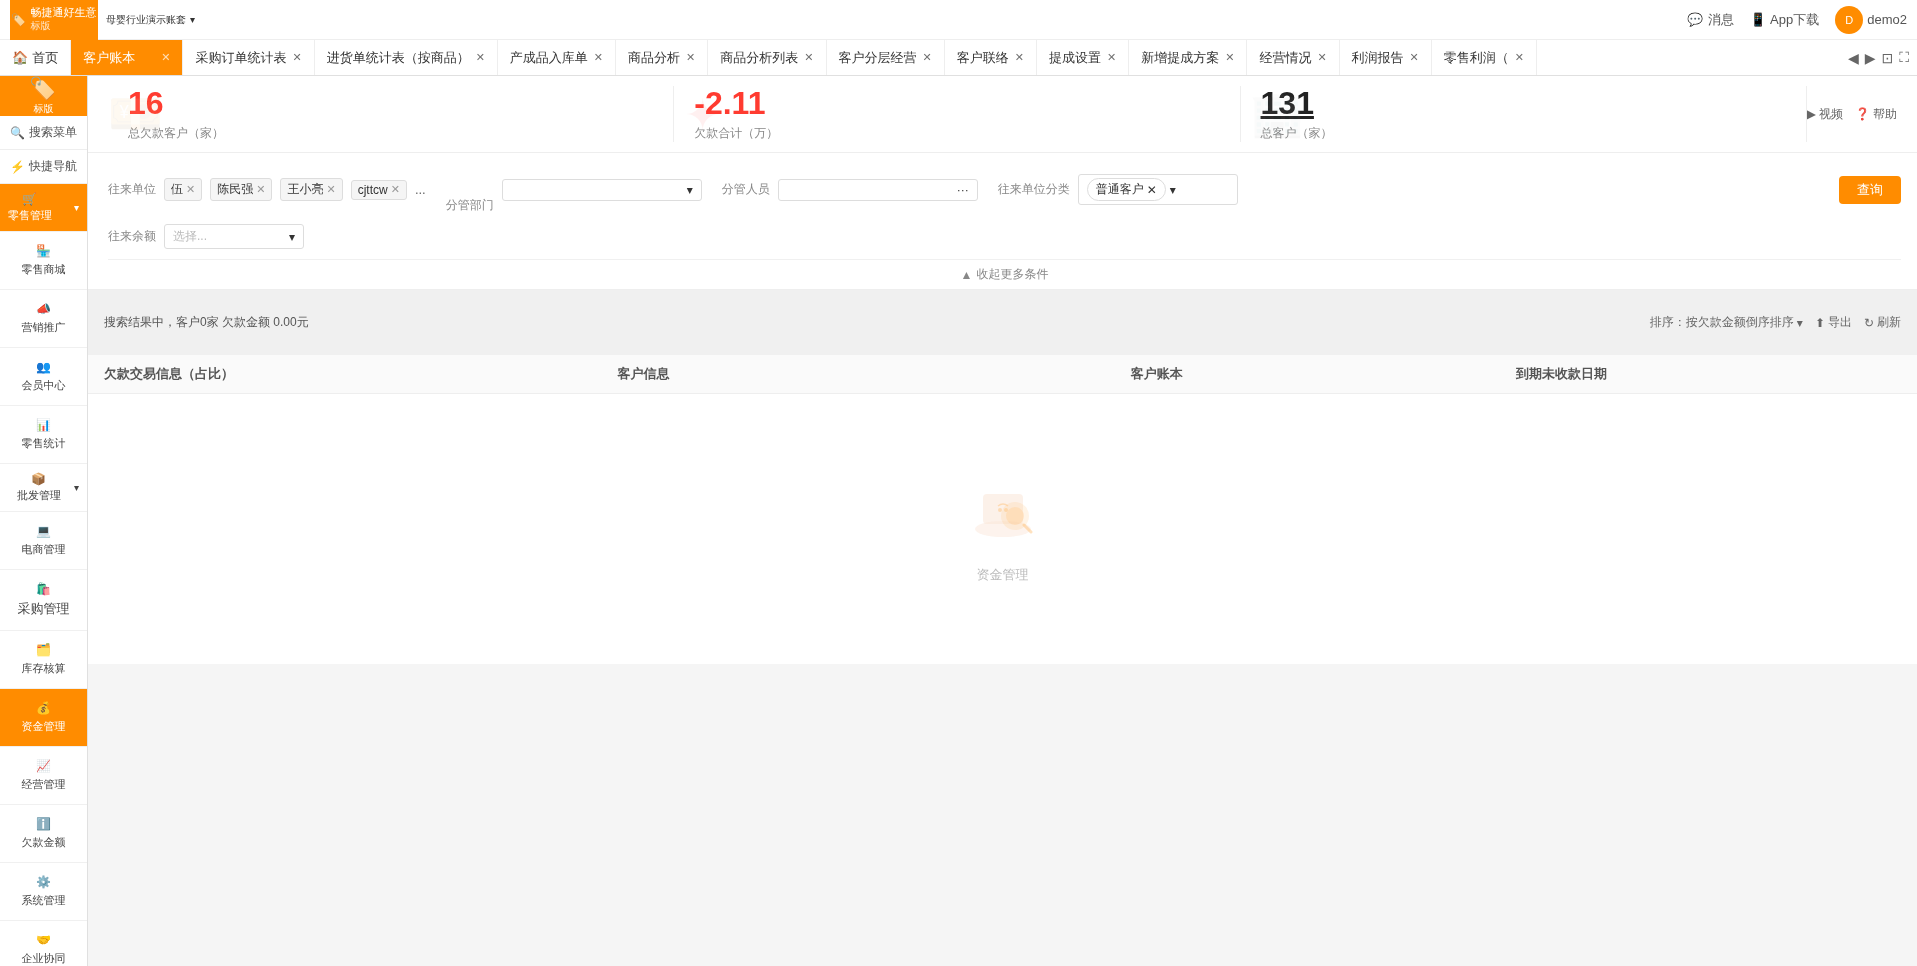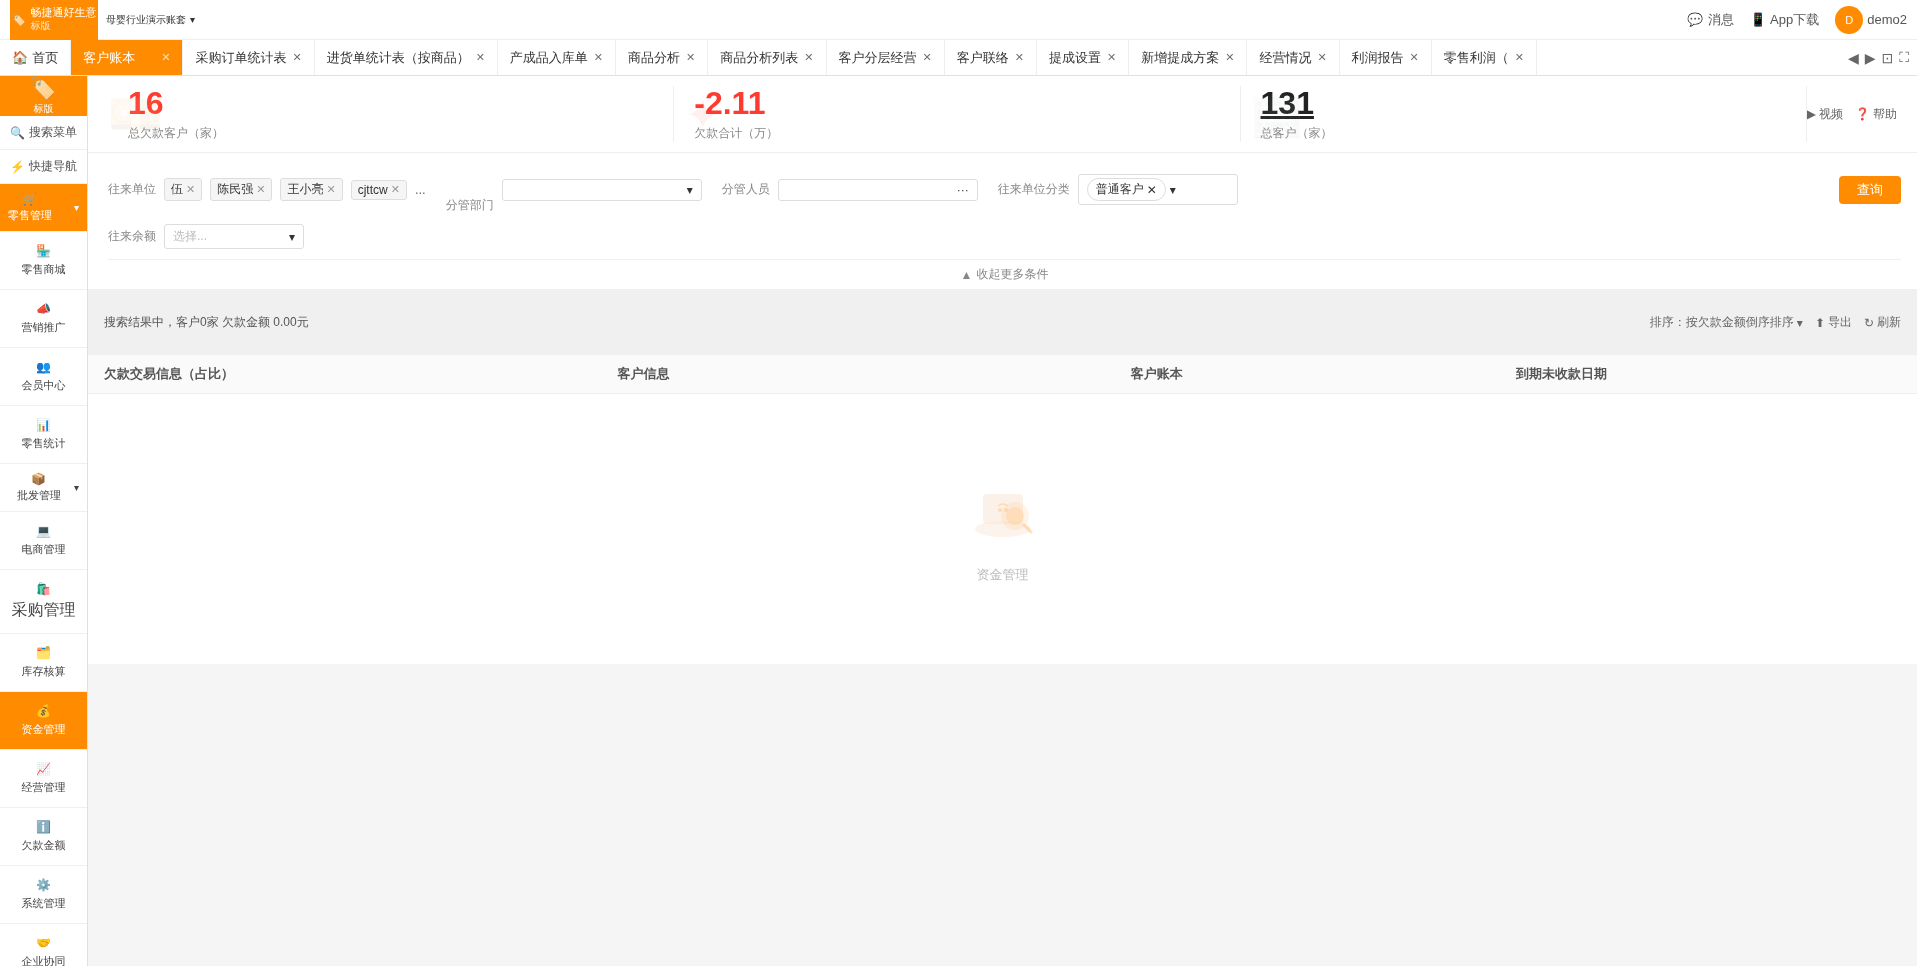--- a/index.html
+++ b/index.html
@@ -408,21 +408,21 @@
         <span style="font-size:11px;">批发管理</span>
       </div>
       <span style="font-size:10px;">▾</span>
     </div>
     <div class="sidebar-item">
       <span>💻</span>
       <span style="font-size:11px;">电商管理</span>
     </div>
     <div class="sidebar-item">
       <span>🛍️</span>
-      <span style="font-size:16px;">采购管理</span>
+      <span style="font-size:13px;">采购管理</span>
     </div>
     <div class="sidebar-item">
       <span>🗂️</span>
       <span style="font-size:11px;">库存核算</span>
     </div>
     <div class="sidebar-item" style="background:#ff8c00;color:#fff;">
       <span>💰</span>
       <span style="font-size:11px;">资金管理</span>
     </div>
     <div class="sidebar-item">

